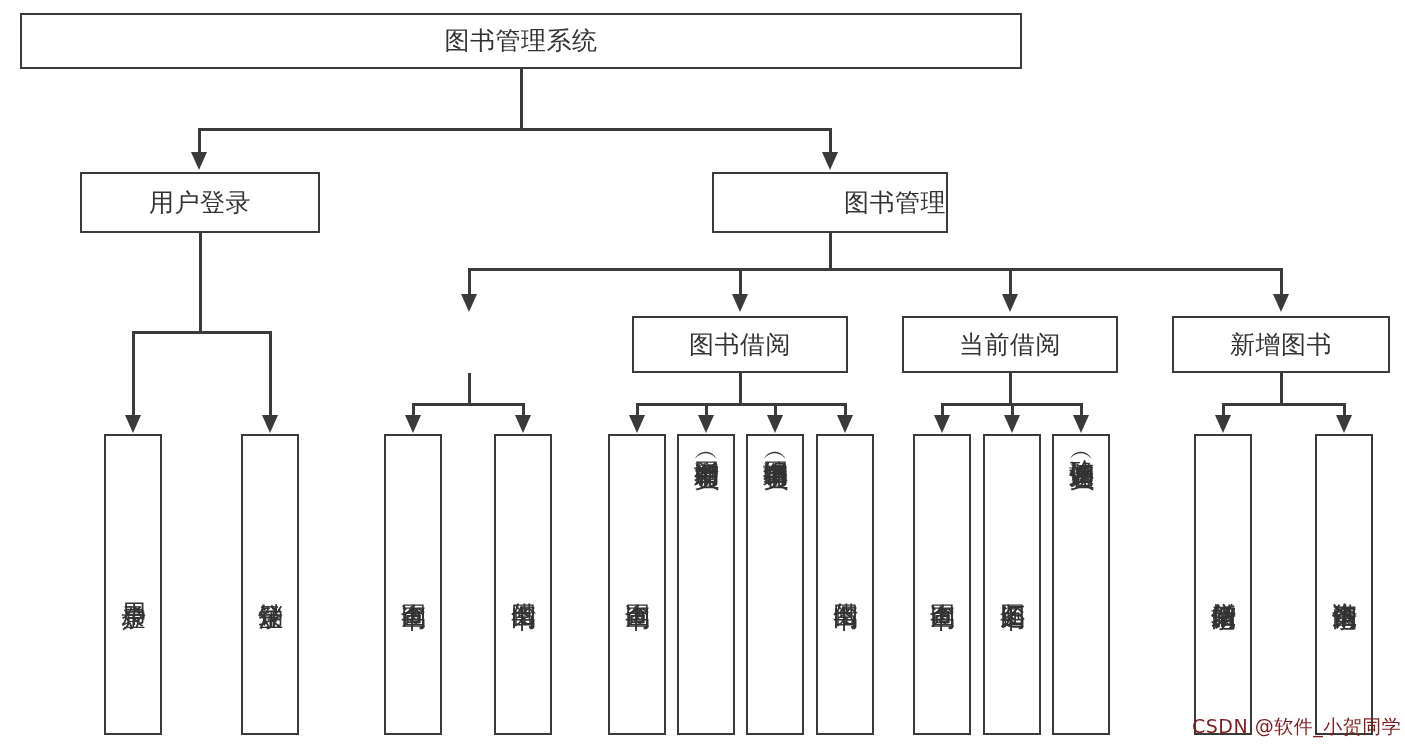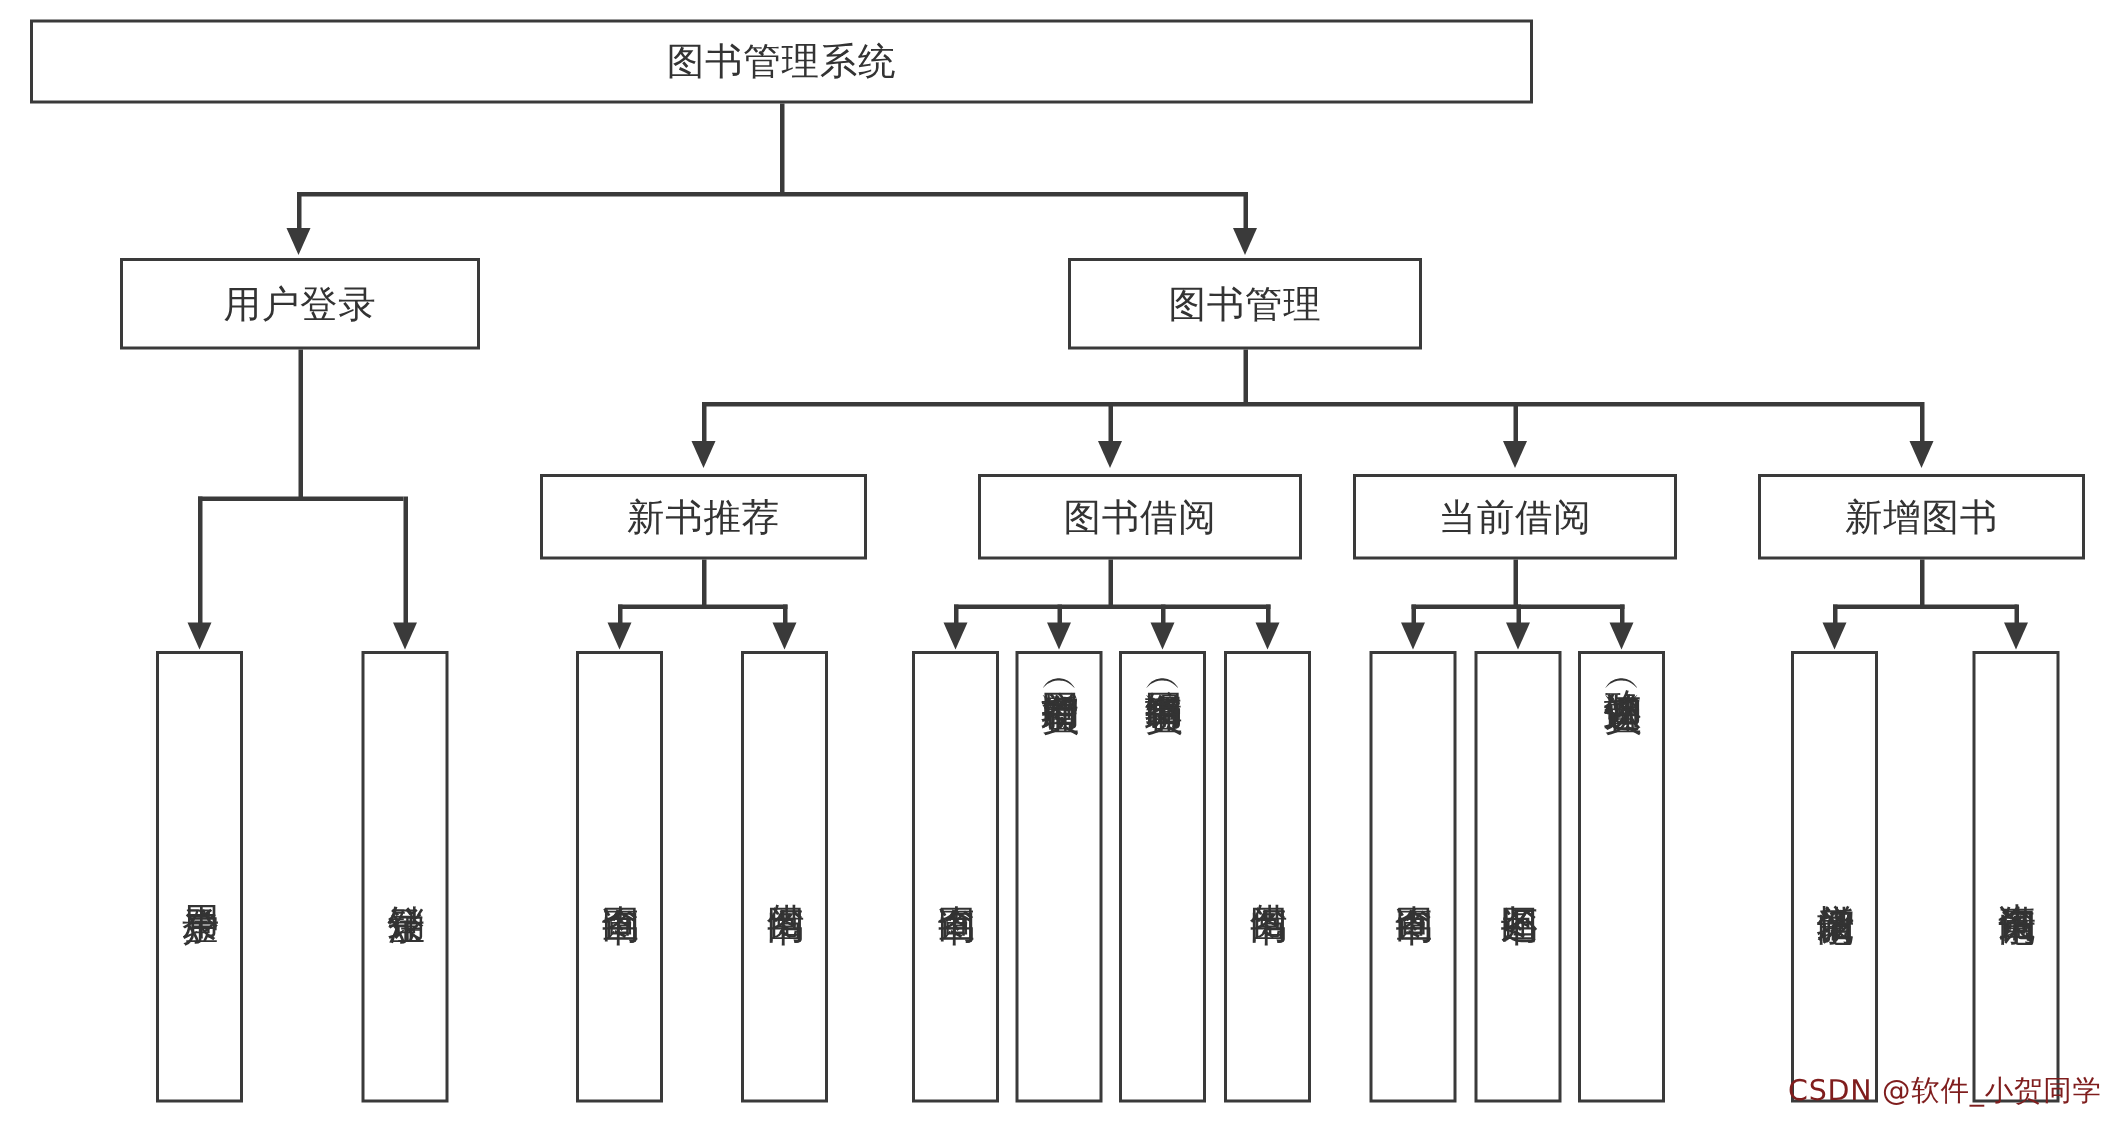--- a/index.html
+++ b/index.html
@@ -83,21 +83,21 @@
 
   <div class="edge edge-v" style="left:198px; top:128px; width:2.5px; height:26px;"></div>
   <div class="arrow" style="left:191px; top:152px;"></div>
 
   <div class="edge edge-v" style="left:829px; top:128px; width:2.5px; height:26px;"></div>
   <div class="arrow" style="left:822px; top:152px;"></div>
 
   <div class="node node-h" style="left:80px; top:172px; width:240px; height:61px;">
     <span>用户登录</span>
   </div>
-  <div class="node node-h" style="left:712px; top:172px; width:236px; height:61px;">
+  <div class="node node-h" style="left:712px; top:172px; width:236px; height:61px;justify-content:flex-end;">
     <span>图书管理</span>
   </div>
 
   <div class="edge edge-v" style="left:199px; top:233px; width:2.5px; height:100px;"></div>
   <div class="edge edge-h" style="left:132px; top:331px; width:137px; height:2.5px;"></div>
   <div class="edge edge-v" style="left:132px; top:331px; width:2.5px; height:86px;"></div>
   <div class="arrow" style="left:125px; top:415px;"></div>
   <div class="edge edge-v" style="left:269px; top:331px; width:2.5px; height:86px;"></div>
   <div class="arrow" style="left:262px; top:415px;"></div>
 
@@ -105,24 +105,21 @@
   <div class="edge edge-h" style="left:468px; top:268px; width:814px; height:2.5px;"></div>
   <div class="edge edge-v" style="left:468px; top:268px; width:2.5px; height:28px;"></div>
   <div class="arrow" style="left:461px; top:294px;"></div>
   <div class="edge edge-v" style="left:739px; top:268px; width:2.5px; height:28px;"></div>
   <div class="arrow" style="left:732px; top:294px;"></div>
   <div class="edge edge-v" style="left:1009px; top:268px; width:2.5px; height:28px;"></div>
   <div class="arrow" style="left:1002px; top:294px;"></div>
   <div class="edge edge-v" style="left:1280px; top:268px; width:2.5px; height:28px;"></div>
   <div class="arrow" style="left:1273px; top:294px;"></div>
 
-  <div class="node node-h" style="left:360px; top:316px; width:218px; height:57px;">
-    <span>新书推荐</span>
-  </div>
-  <div class="node node-h" style="left:632px; top:316px; width:216px; height:57px;margin-left:20px;">
+  <div class="node node-h" style="left:632px; top:316px; width:216px; height:57px;">
     <span>图书借阅</span>
   </div>
   <div class="node node-h" style="left:902px; top:316px; width:216px; height:57px;">
     <span>当前借阅</span>
   </div>
   <div class="node node-h" style="left:1172px; top:316px; width:218px; height:57px;">
     <span>新增图书</span>
   </div>
 
   <div class="edge edge-v" style="left:468px; top:373px; width:2.5px; height:32px;"></div>

